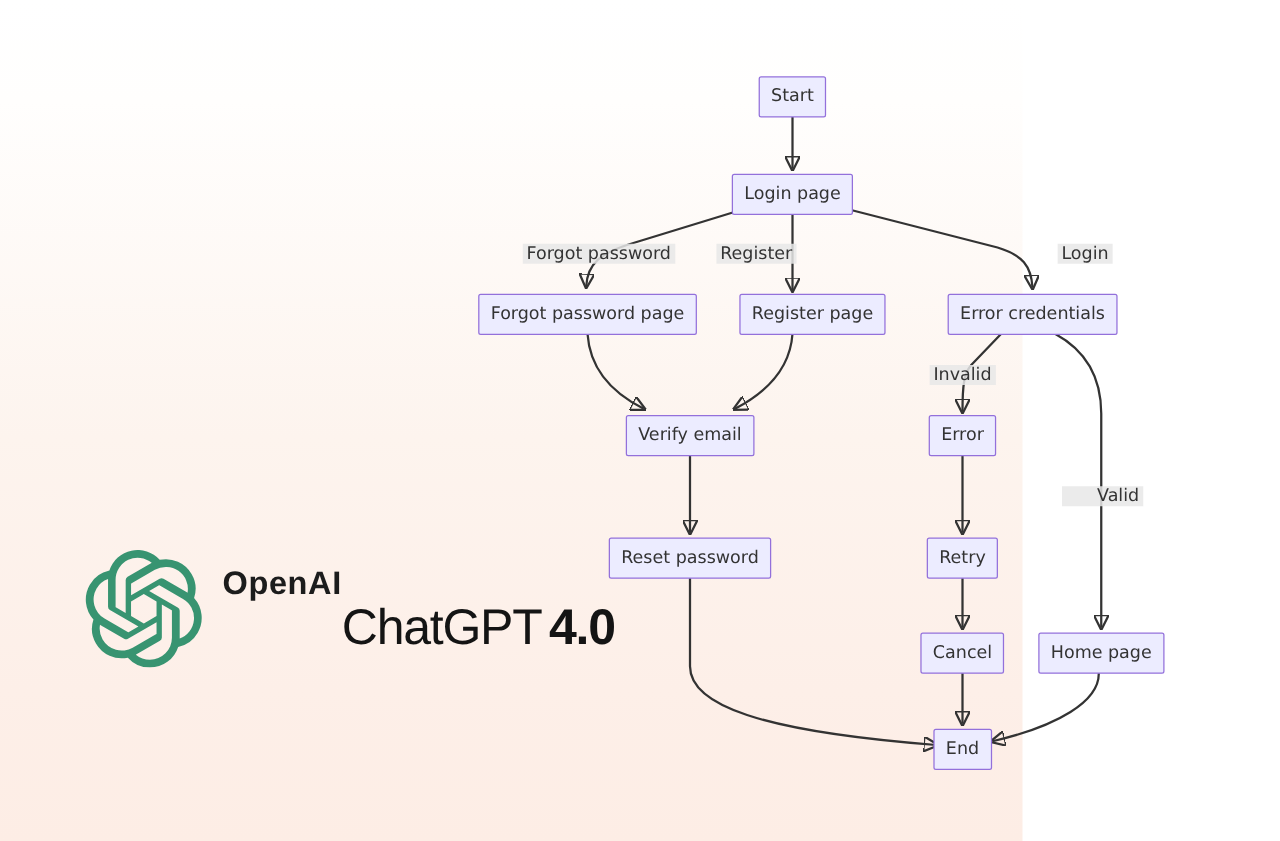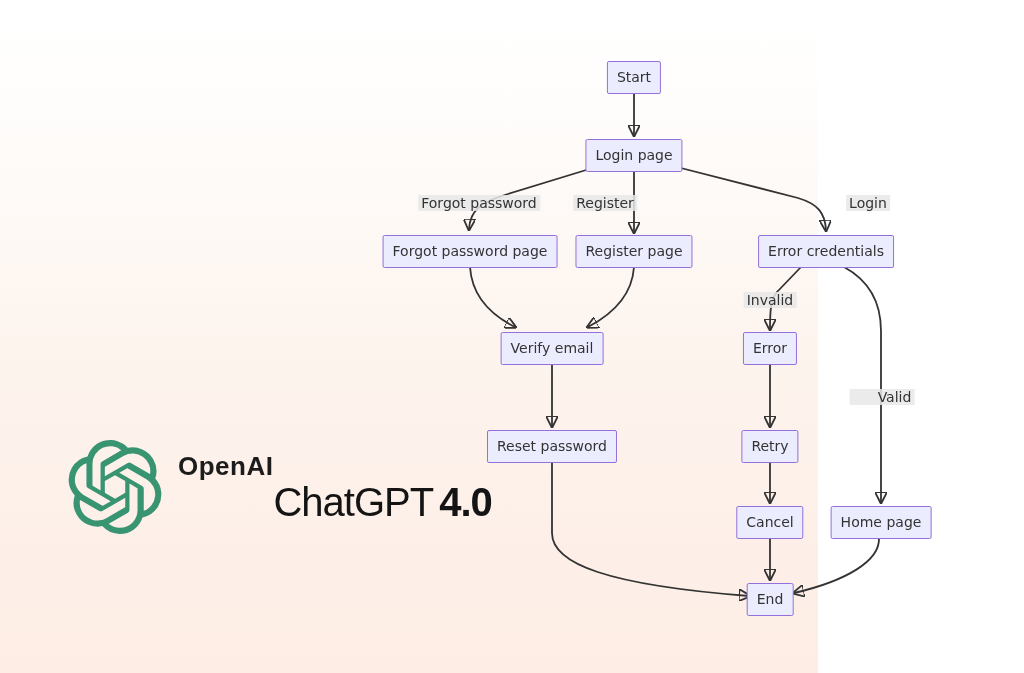--- a/index.html
+++ b/index.html
@@ -81,21 +81,21 @@
     <path d="M770 364 L770 426" marker-end="url(#arrow)"></path>
     <path d="M770 462 L770 502" marker-end="url(#arrow)"></path>
     <path d="M770 538 L770 579" marker-end="url(#arrow)"></path>
     <path d="M552 462 L552 533 C552 564 608 585 749 596" marker-end="url(#arrow)"></path>
     <path d="M879 538 C880 561 846 581 794 593" marker-end="url(#arrow)"></path>
   </svg>
 
   <div class="node" style="left:634px; top:61px;">Start</div>
   <div class="node" style="left:634px; top:139px;">Login page</div>
   <div class="node" style="left:470px; top:235px;">Forgot password page</div>
-  <div class="node" style="left:634px; top:235px;">Register page</div>
+  <div class="node" style="left:650px; top:235px;">Register page</div>
   <div class="node" style="left:826px; top:235px;">Error credentials</div>
   <div class="node" style="left:552px; top:332px;">Verify email</div>
   <div class="node" style="left:770px; top:332px;">Error</div>
   <div class="node" style="left:552px; top:430px;">Reset password</div>
   <div class="node" style="left:770px; top:430px;">Retry</div>
   <div class="node" style="left:770px; top:506px;">Cancel</div>
   <div class="node" style="left:881px; top:506px;">Home page</div>
   <div class="node" style="left:770px; top:583px;">End</div>
 
   <div class="edge-label" style="left:479px; top:203px;">Forgot password</div>

